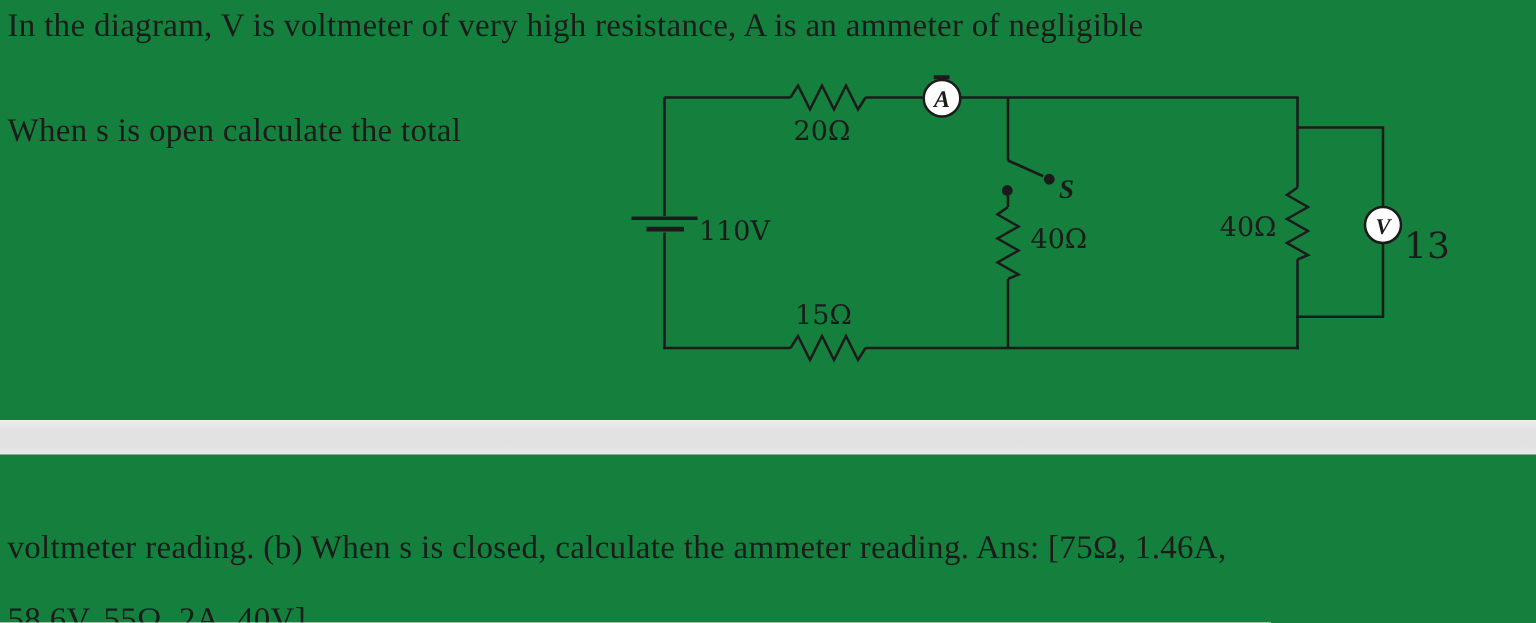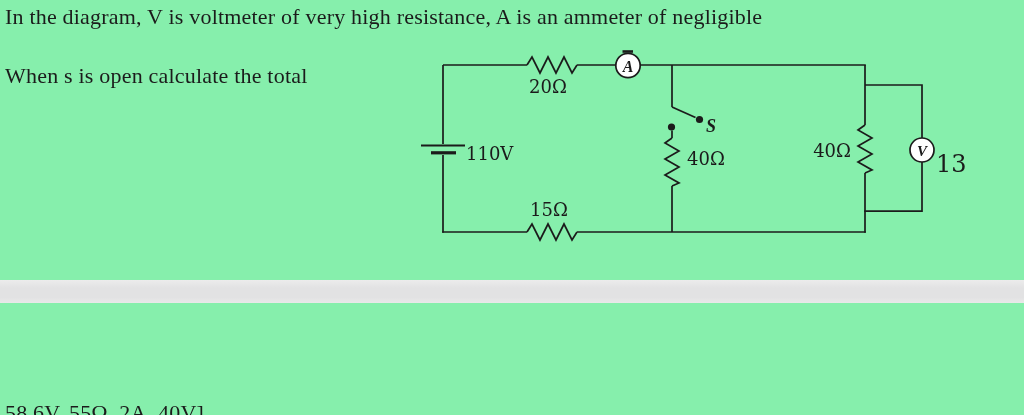--- a/index.html
+++ b/index.html
@@ -1,19 +1,19 @@
 <!DOCTYPE html>
 <html><head>
 <meta charset="utf-8">
 <style>
   html,body{margin:0;padding:0;background:#fff;}
   .page{
     position:relative;
     width:1024px;height:415px;
-    background:#86efac;
+    background:#15803d;
     font-family:"Liberation Serif", serif;
     color:#1b1b1b;
     overflow:hidden;
     text-decoration:underline;
   }
   .tline{
     position:absolute;
     left:5px;
     font-size:22px;
     line-height:26px;
@@ -53,21 +53,21 @@
     font-size:24px;
     fill:#1b1b1b;
   }
 </style>
 </head>
 <body>
 
 <div class="page">
 
   <div class="tline" style="top:4px">In the diagram, V is voltmeter of very high resistance, A is an ammeter of negligible</div>
-  <div class="tline" style="top:63px">When s is open calculate the total</div>
+  <div class="tline" style="top:74px">When s is open calculate the total</div>
 
   <svg class="circuit" viewBox="405 40 575 205">
 
     <path class="wire" d="M443,65 H527"></path>
     <path class="wire" d="M577,65 H616"></path>
     <path class="wire" d="M640,65 H865.8"></path>
 
     <path class="wire" d="M443,65 V144"></path>
     <line class="plate-long" x1="421" y1="145.5" x2="465" y2="145.5"></line>
     <line class="plate-short" x1="431" y1="152.8" x2="456" y2="152.8"></line>
@@ -103,15 +103,16 @@
     <text class="fignum" x="936" y="172">13</text>
 
     <path class="wire" d="M442.2,232 H527"></path>
     <path class="zig" d="M527,232 l5,-8 l8,16 l8,-16 l8,16 l8,-16 l8,16 l5,-8"></path>
     <text class="clabel" x="549" y="216" text-anchor="middle">15Ω</text>
     <path class="wire" d="M577,232 H865.8"></path>
   </svg>
 
   <div class="sep-band"></div>
 
+  <div class="tline" style="top:352px">voltmeter reading. (b) When s is closed, calculate the ammeter reading. Ans: [75Ω, 1.46A,</div>
   <div class="tline" style="top:400px">58.6V, 55Ω, 2A, 40V]</div>
 
 </div>
 
 </body></html>

